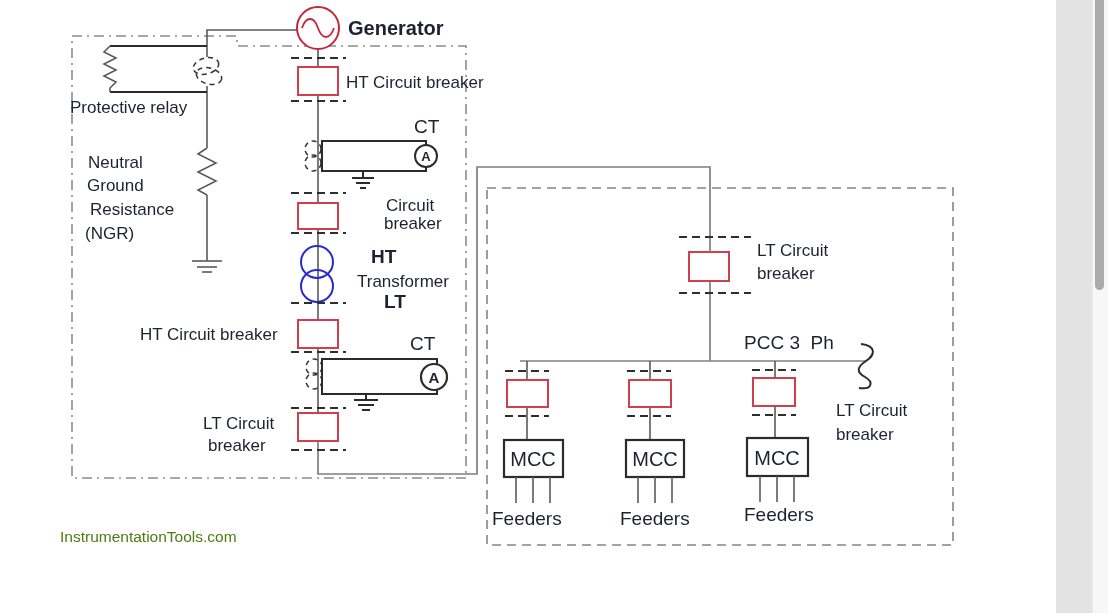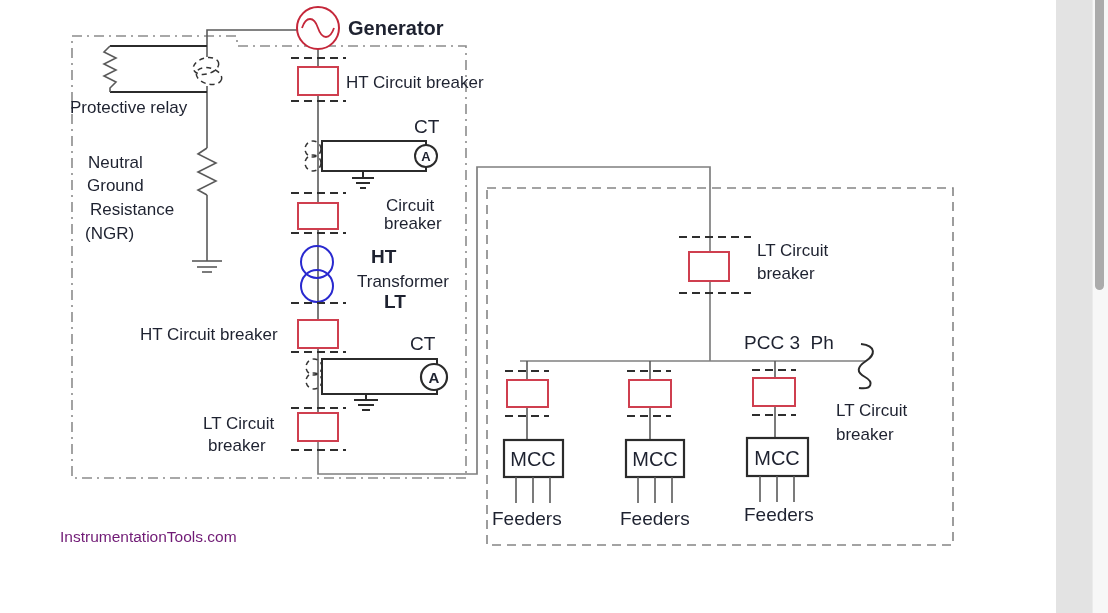--- a/index.html
+++ b/index.html
@@ -20,21 +20,21 @@
   .boxdash{stroke:#8c8c8c;stroke-width:1.6;fill:none;stroke-dasharray:10 5 2 5;}
   .boxdash2{stroke:#858585;stroke-width:1.6;fill:none;stroke-dasharray:9 6;}
   .redrect{stroke:#cf3f4f;stroke-width:2;fill:#ffffff;}
   .bluec{stroke:#2929cf;stroke-width:2;fill:none;}
   .coil{stroke:#333333;stroke-width:1.5;fill:none;stroke-dasharray:5 4;}
   .blackbox{stroke:#2b2b2b;stroke-width:2.2;fill:#ffffff;}
   
   #grayband{position:absolute;top:0;height:613px;background:#e3e3e3;}
   #scrolltrack{position:absolute;top:0;height:613px;background:#f7f7f7;border-left:1px solid #ebebeb;}
   #scrollthumb{position:absolute;background:#ababab;border-radius:5px;}
-  #watermark{position:absolute;left:60px;top:528px;font-size:15.5px;color:#701a75;}
+  #watermark{position:absolute;left:60px;top:528px;font-size:15.5px;color:#4d7c0f;}
 </style>
 </head>
 <body>
 
 <div id="screen">
 
 <svg width="1056" height="613" viewBox="0 0 1056 613">
 
   <path class="boxdash" d="M72,36 H237 V46 H466 V478 H72 Z"></path>
   <rect class="boxdash2" x="487" y="188" width="466" height="357" fill="none"></rect>

